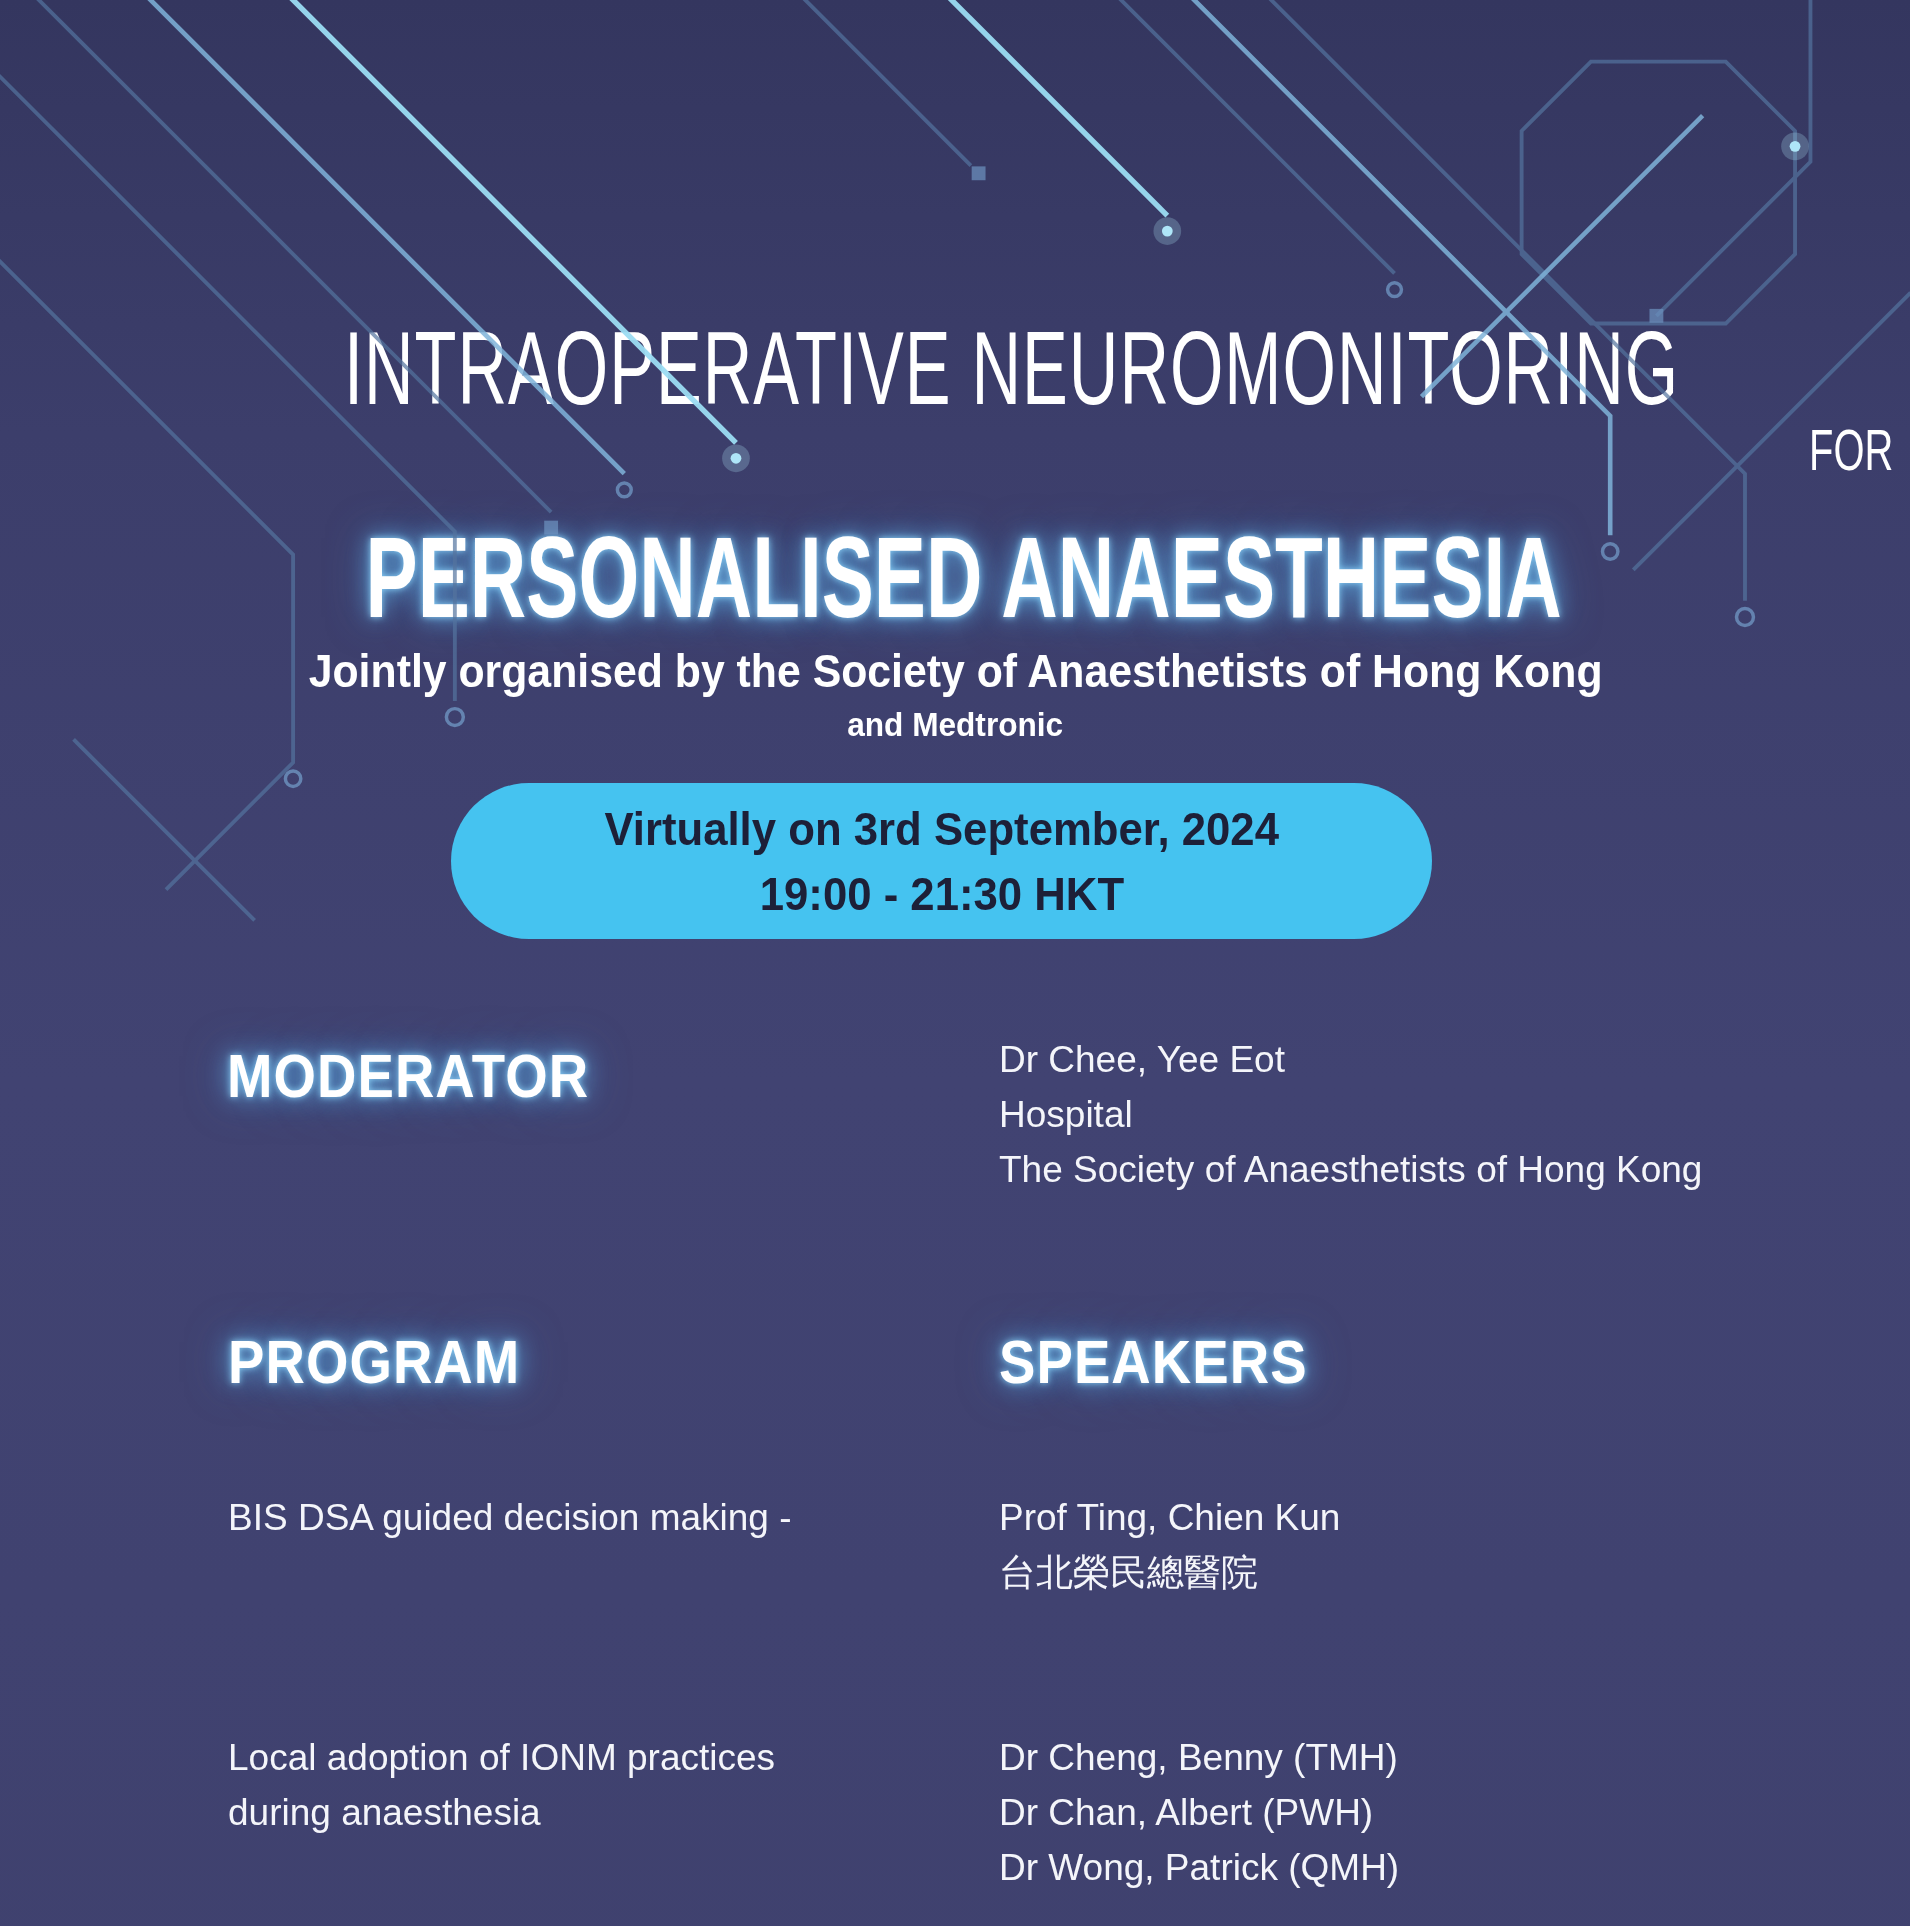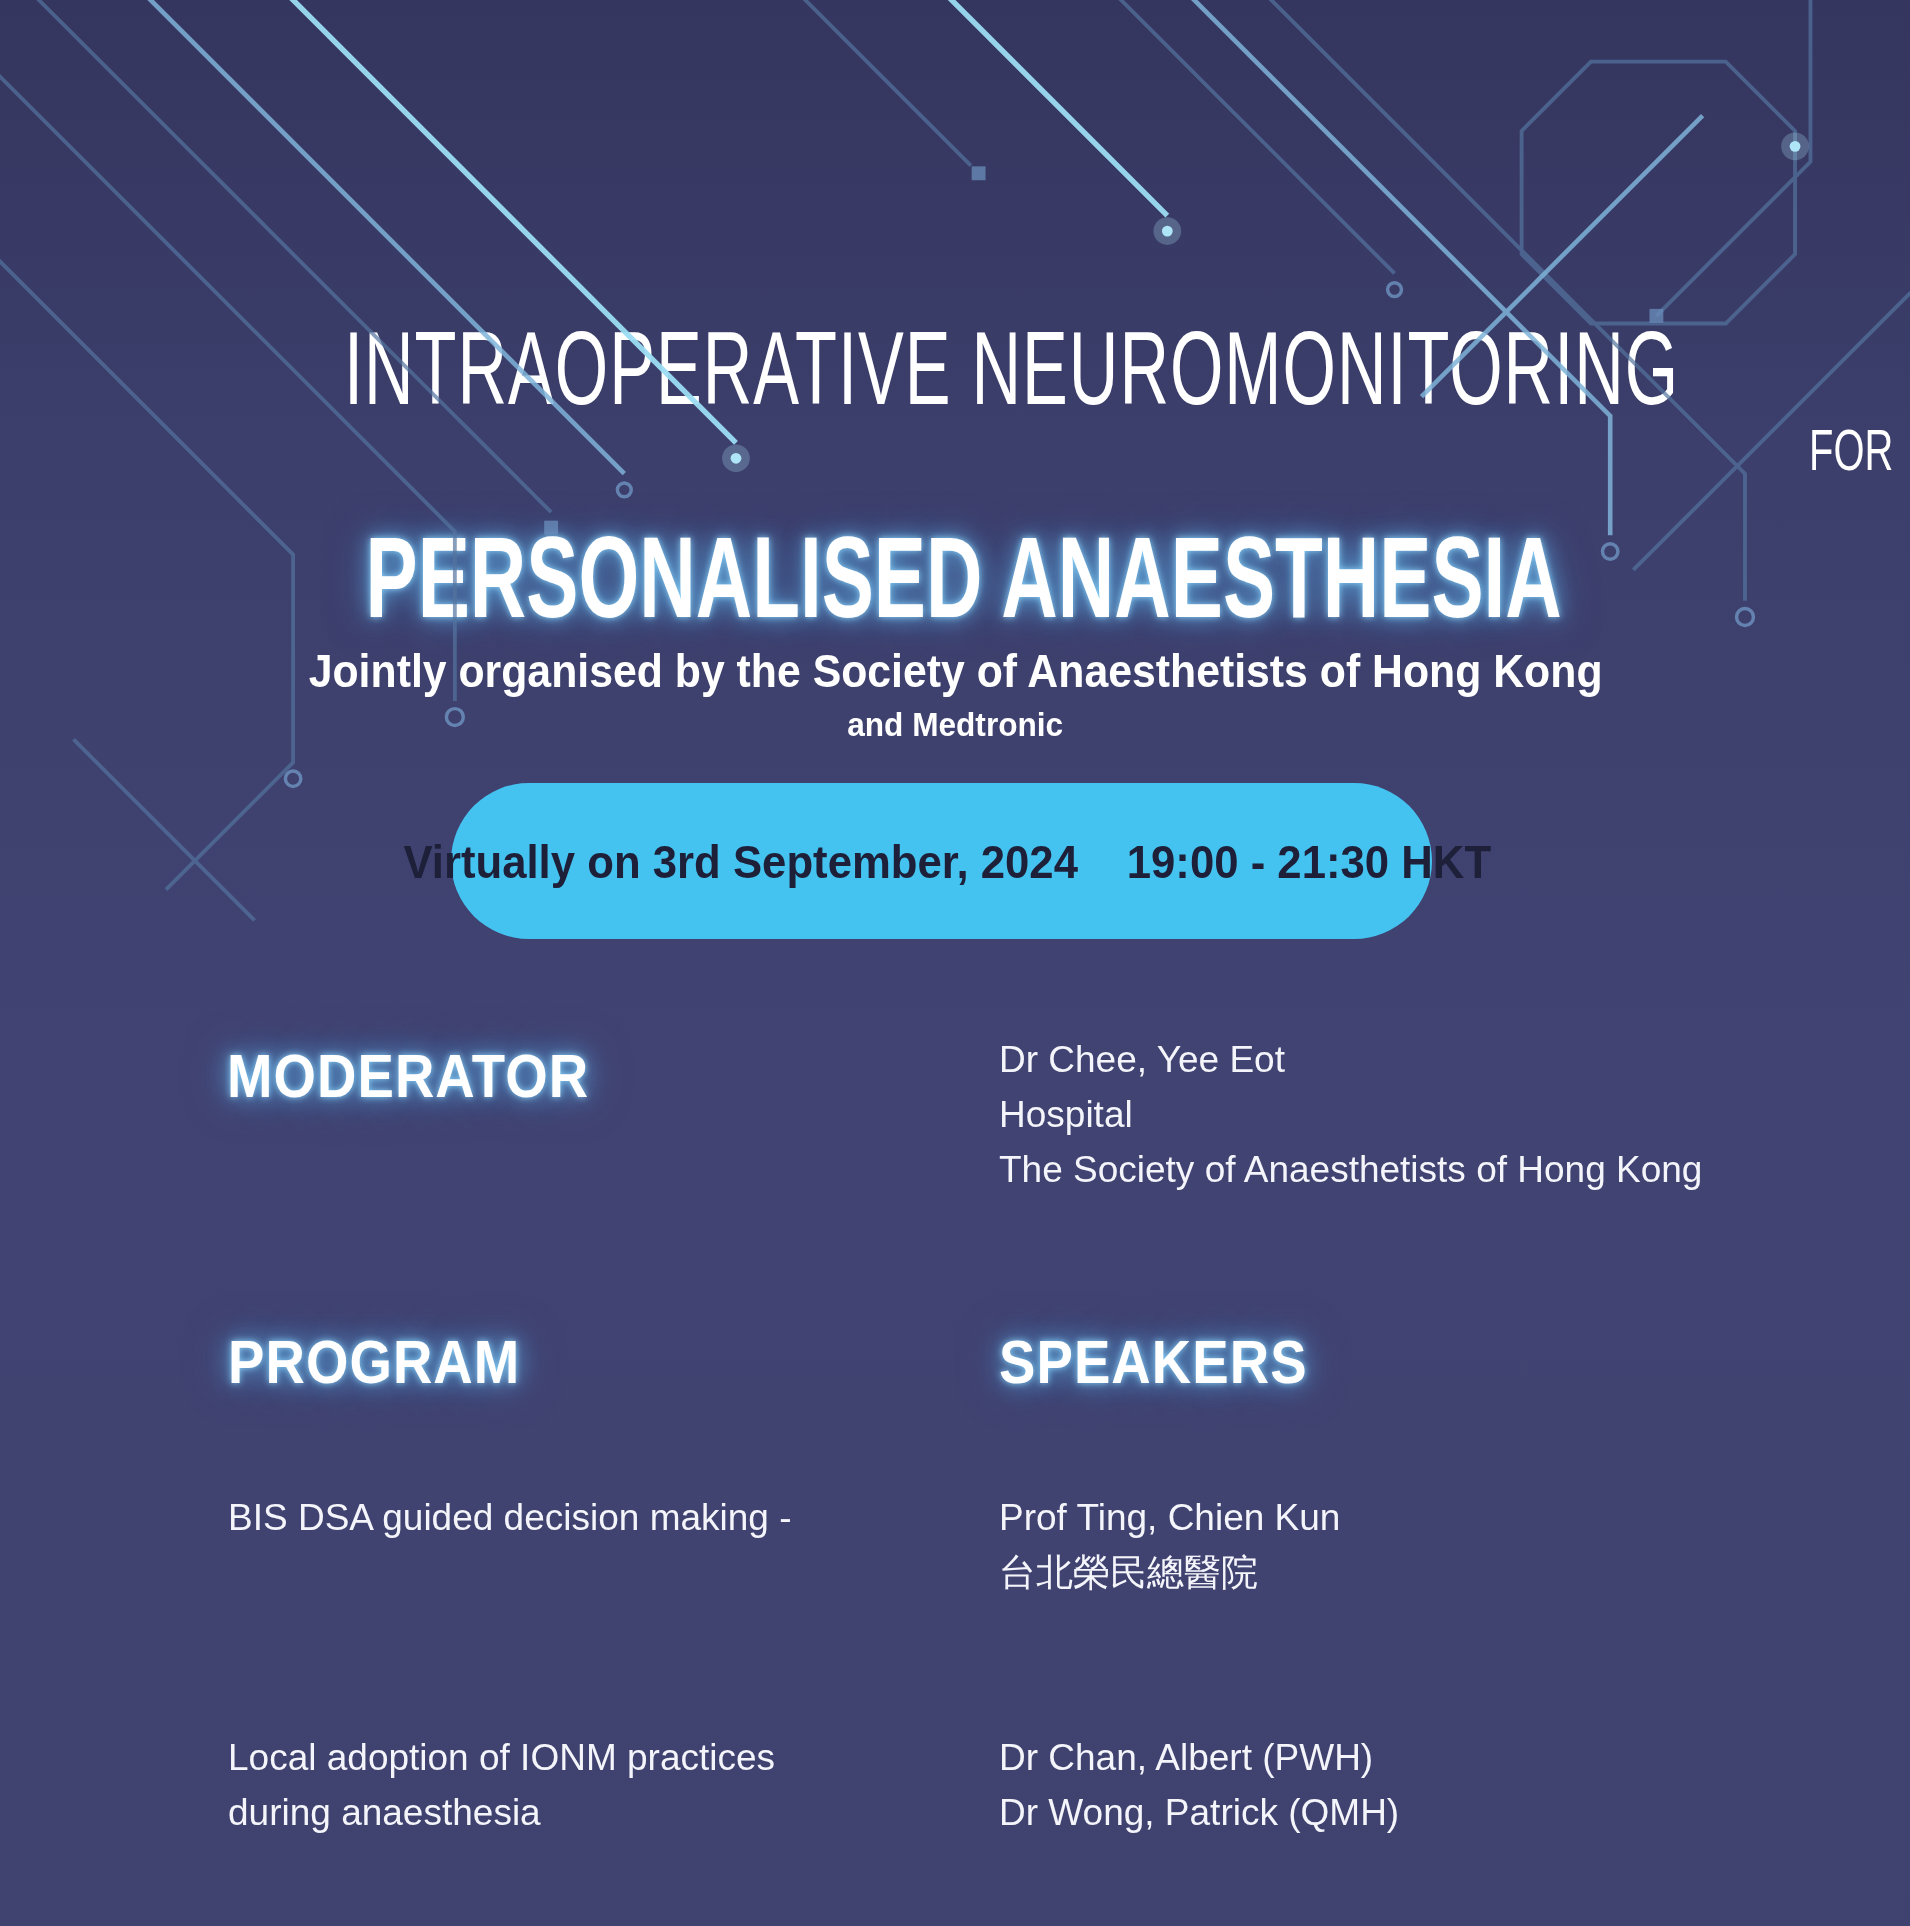--- a/index.html
+++ b/index.html
@@ -21,21 +21,21 @@
   #title2 .sq{transform:scaleX(.70);}
   #title3{top:511px;font-size:115px;font-weight:700;}
   #title3 .sq{transform:scaleX(.68);}
   #subtitle1{top:644px;font-size:46px;font-weight:700;}
   #subtitle2{top:705px;font-size:34px;font-weight:700;}
   #subtitle1 .sq,#subtitle2 .sq{transform:scaleX(.93);}
   
   #pill{
     left:451px;top:783px;width:981px;height:156px;border-radius:79px;
     background:var(--pill-cyan,#45c3f0);
-    display:flex;flex-direction:row;align-items:center;justify-content:center;gap:10px;
+    display:flex;flex-direction:column;align-items:center;justify-content:center;gap:10px;
     color:var(--dark-navy-text,#1d2038);font-weight:700;font-size:47px;
   }
   #pill .sq{transform:scaleX(.93);}
   
   .section-h{
     position:absolute;color:#fff;font-weight:700;font-size:62px;letter-spacing:1.2px;white-space:nowrap;
     text-shadow:0 0 8.5px rgba(143,217,255,.95),0 0 25px rgba(100,185,240,.8),0 0 46px rgba(80,160,230,.55);
     transform:scaleX(.88);transform-origin:left center;
   }
   
@@ -139,18 +139,19 @@
   <div class="tblock textz" style="left:999px;top:1490px">
     <div>Prof Ting, Chien Kun</div>
     <div>台北榮民總醫院</div>
   </div>
 
   <div class="tblock textz" style="left:228px;top:1730px">
     <div>Local adoption of IONM practices</div>
     <div>during anaesthesia</div>
   </div>
   <div class="tblock textz" style="left:999px;top:1730px">
+    <div>Dr Cheng, Benny (TMH)</div>
     <div>Dr Chan, Albert (PWH)</div>
     <div>Dr Wong, Patrick (QMH)</div>
   </div>
 
 </div>
 
 
 </body></html>

